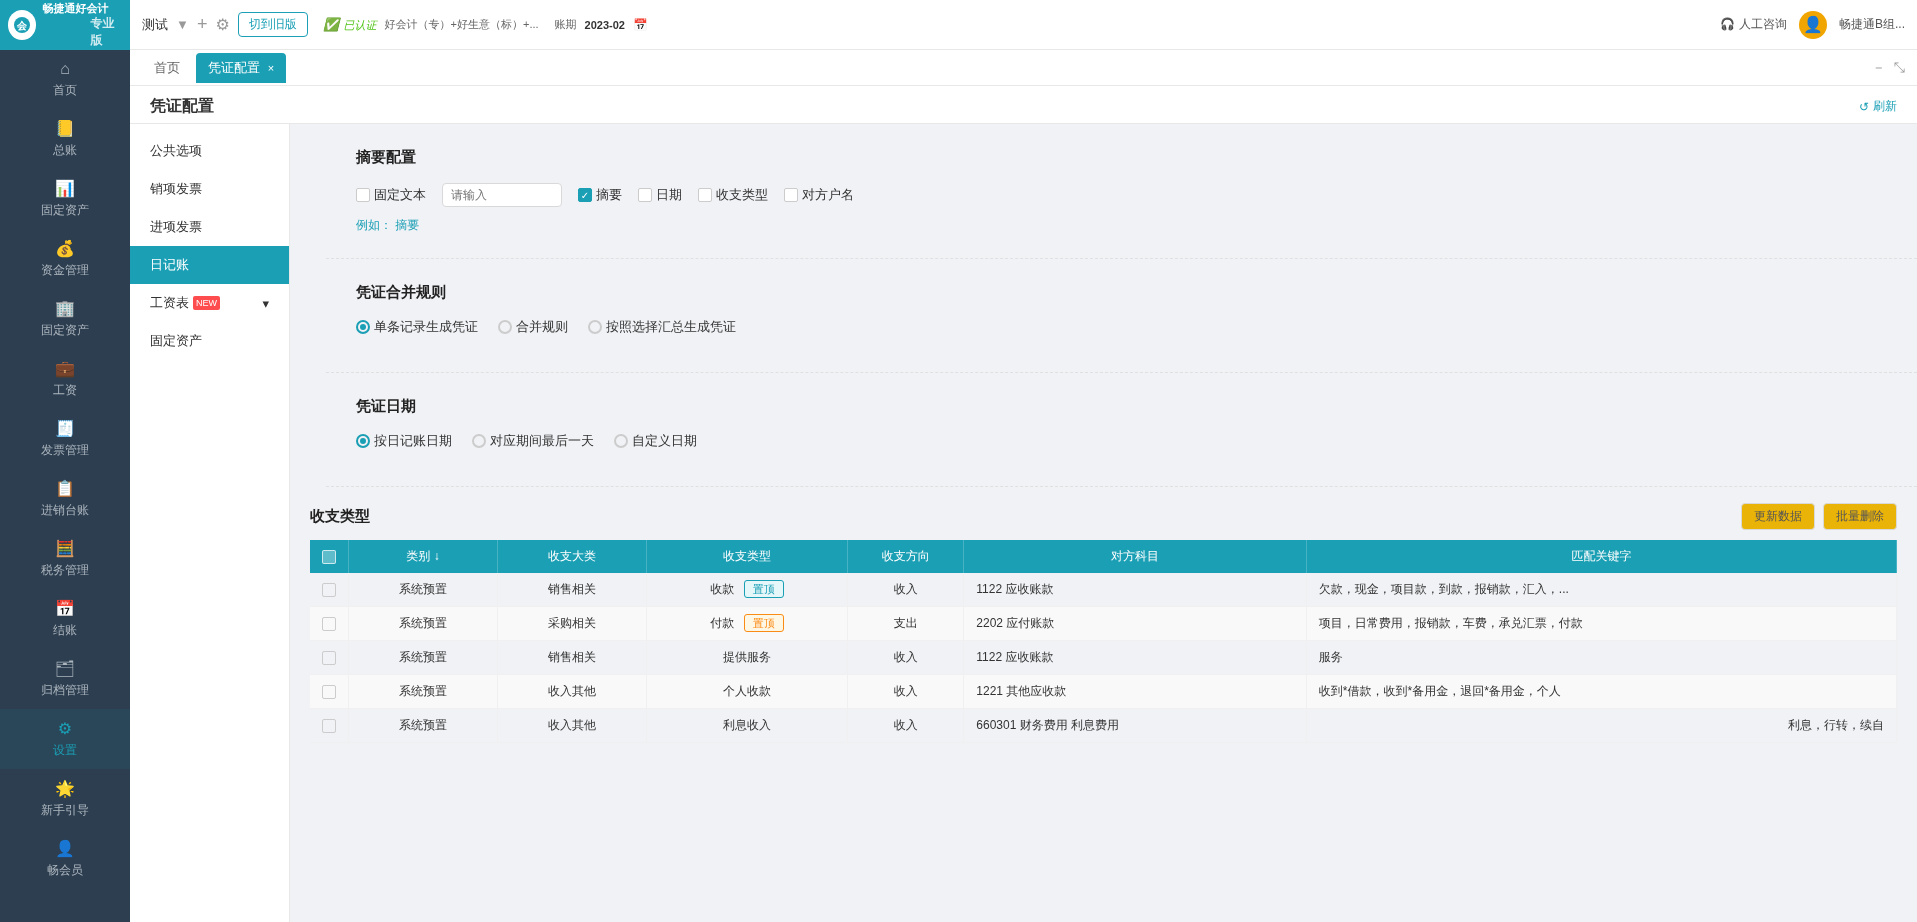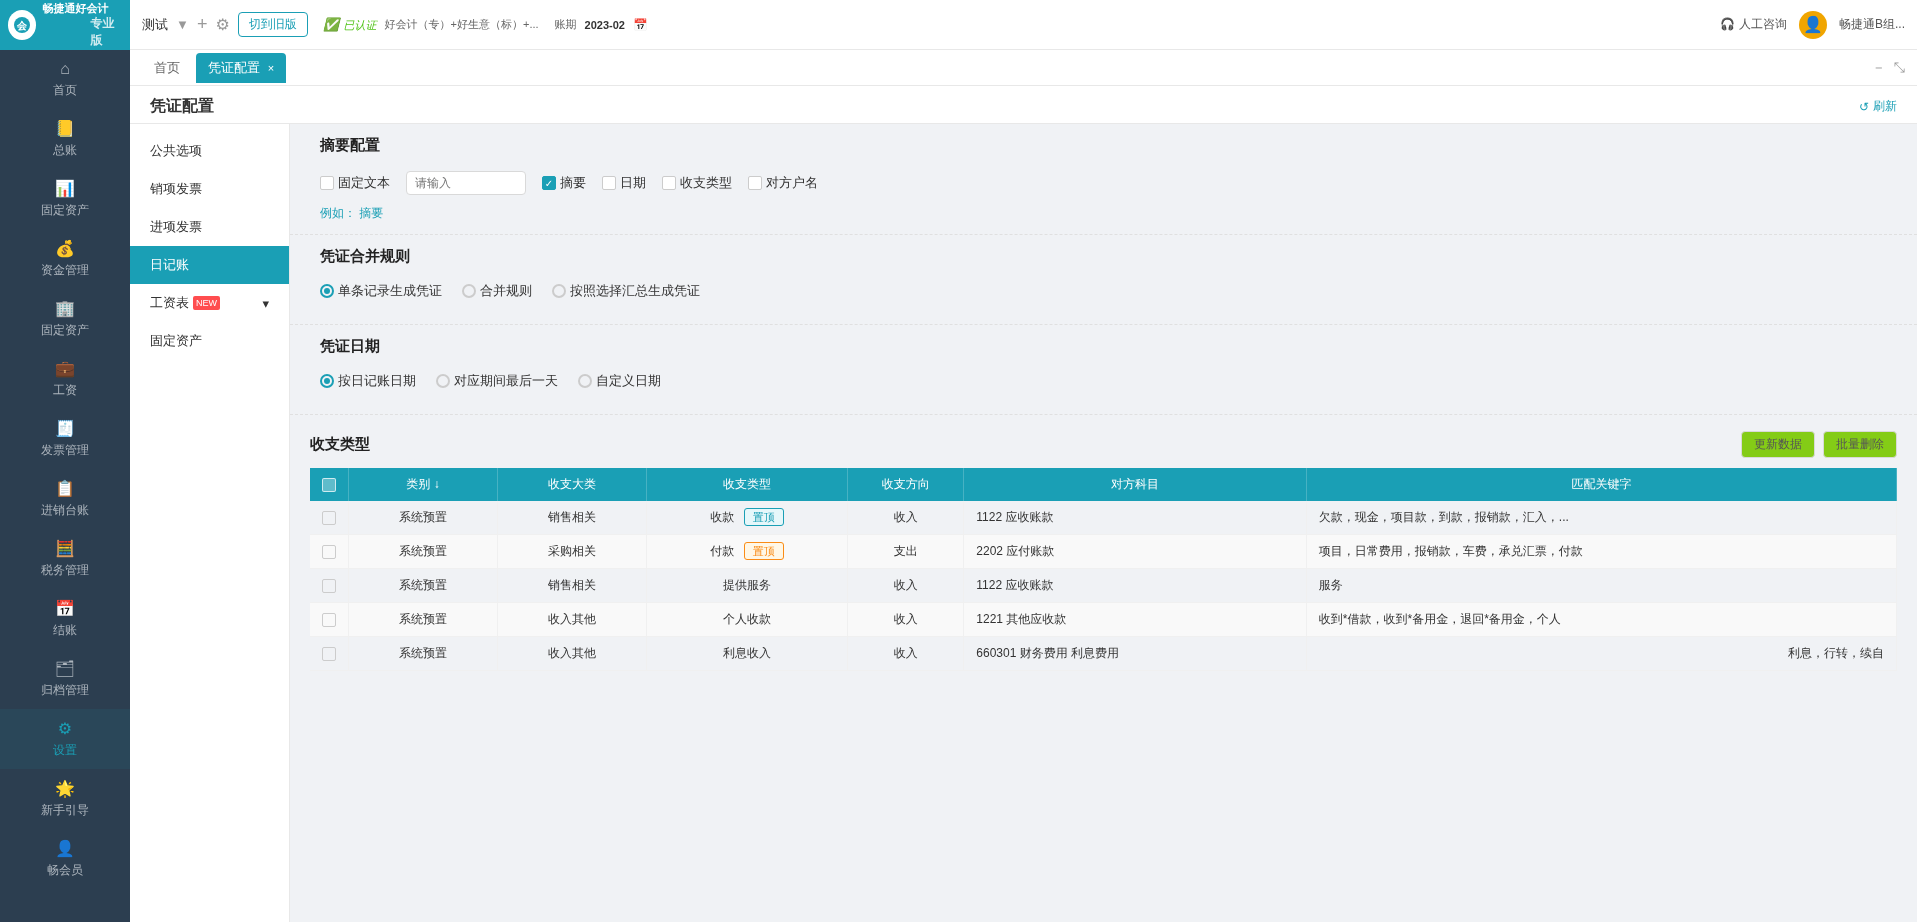--- a/index.html
+++ b/index.html
@@ -162,22 +162,23 @@
     .new-badge {
       background: #ff4d4f;
       color: white;
       font-size: 9px;
       padding: 2px 3px;
       border-radius: 2px;
       margin-left: 4px;
     }
 
     .section {
-      padding: 12px 30px;
+      padding: 24px 30px;
       border-bottom: 1px dashed #e0e0e0;
+      margin-left: 36px;
     }
     .section-title {
       font-size: 15px;
       font-weight: bold;
       color: #222;
       margin-bottom: 16px;
     }
 
     
     .radio-group { display: flex; align-items: center; gap: 20px; margin-bottom: 12px; }
@@ -231,21 +232,21 @@
       margin-bottom: 10px;
     }
     .table-title { font-size: 15px; font-weight: bold; color: #222; }
     .table-actions { display: flex; gap: 8px; }
     .action-btn {
       padding: 4px 12px;
       border-radius: 4px;
       border: 1px solid #d9d9d9;
       font-size: 12px;
       cursor: pointer;
-      background: #84cc16;
+      background: #eab308;
       color: #555;
     }
 
     table {
       width: 100%;
       border-collapse: collapse;
       font-size: 12px;
     }
     thead tr {
       background: #1a9fb5;

